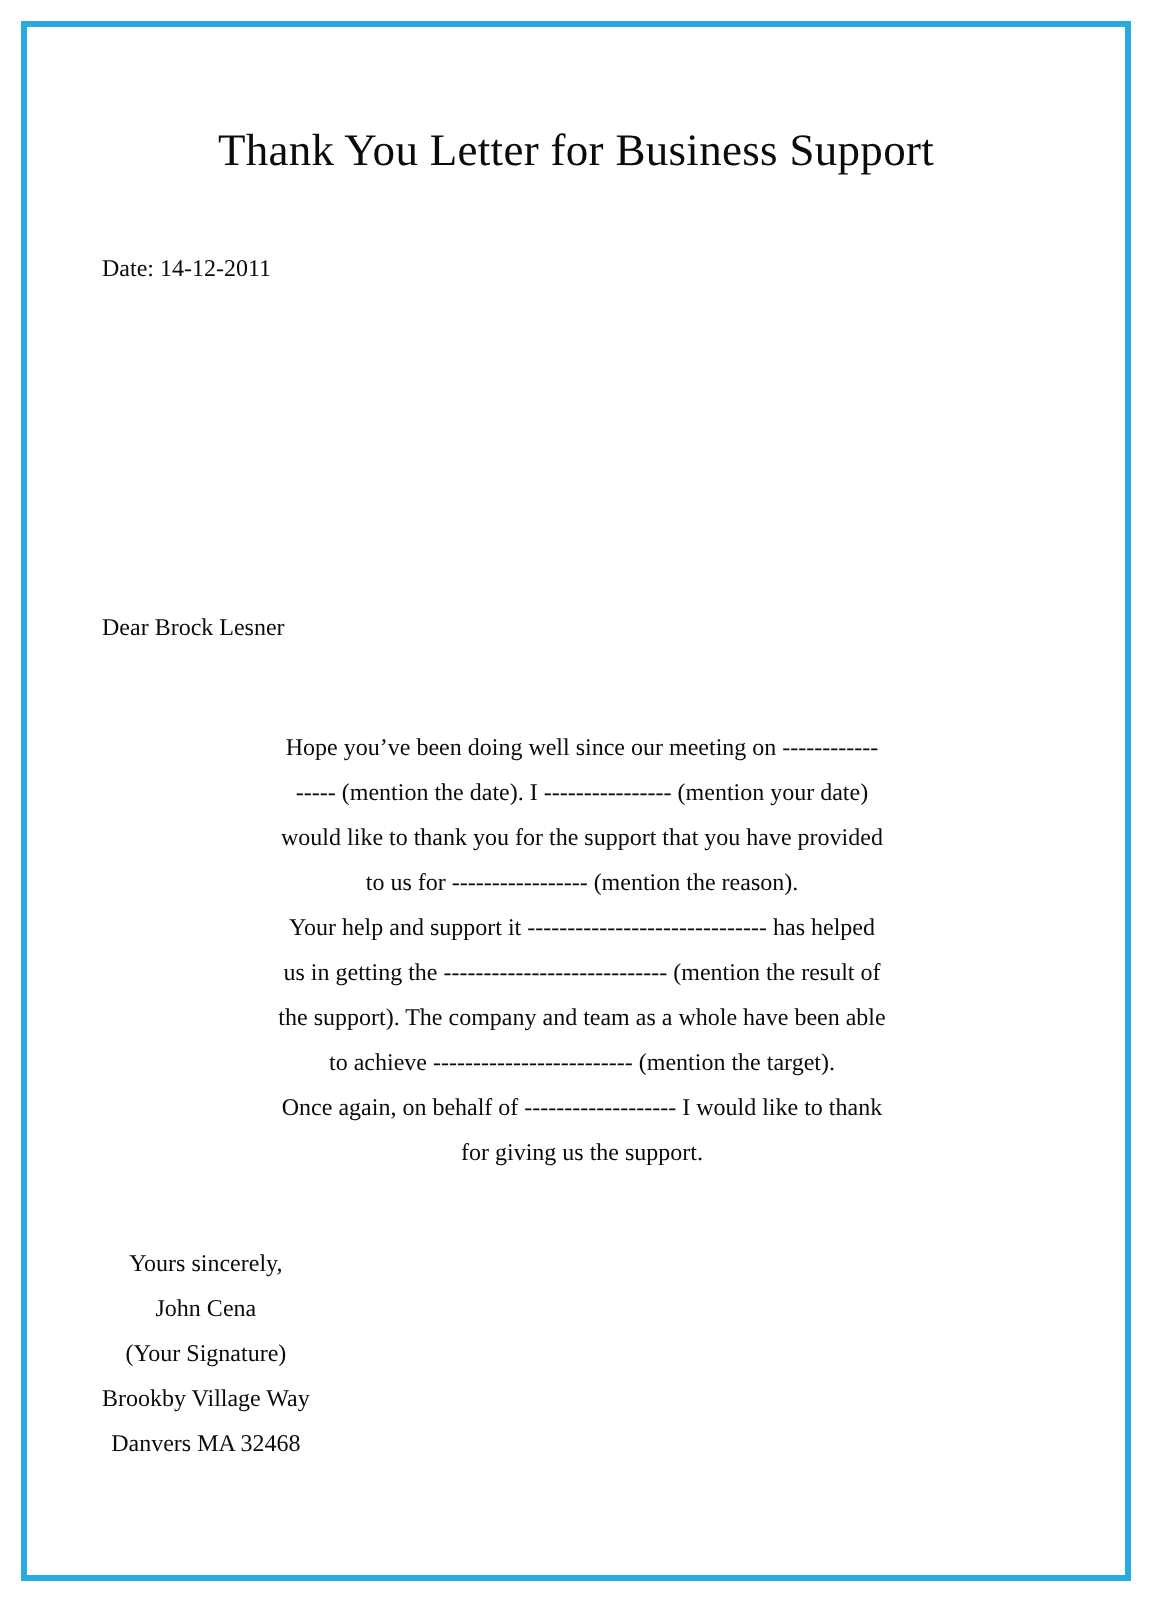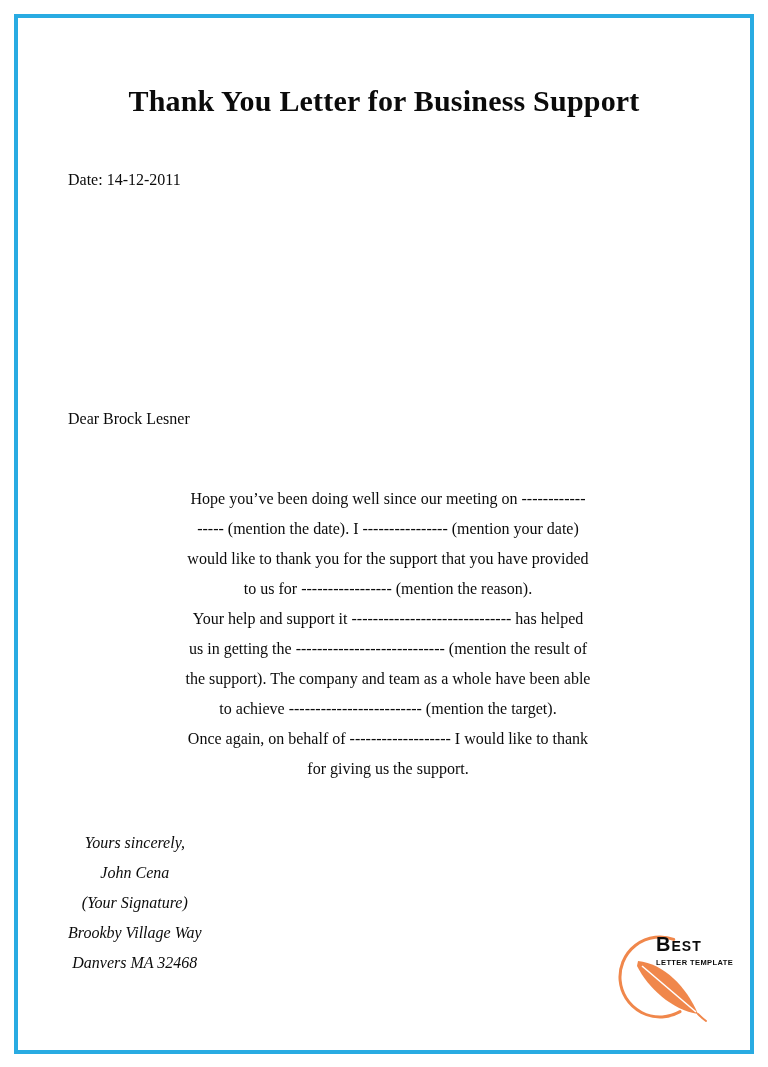--- a/index.html
+++ b/index.html
@@ -18,36 +18,36 @@
     border: 4px solid #29ABE2;
     pointer-events: none;
   }
   .title {
     position: absolute;
     left: 0; right: 0;
     top: 84px;
     margin: 0;
     text-align: center;
     font-size: 30px;
-    font-weight: bold;
+    font-weight: normal;
     letter-spacing: 0.2px;
   }
   .textblock {
     position: absolute;
     left: 68px;
     font-size: 16px;
     line-height: 30px;
     white-space: pre-line;
     text-align: center;
   }
   .date-line      { top: 165px; }
   .recipient      { top: 233px; }
   .salutation     { top: 404px; }
   .body-text      { top: 484px; width: 640px; }
-  .signature      { top: 828px; font-style: italic; }
+  .signature      { top: 828px; }
   .logo {
     position: absolute;
     left: 612px;
     top: 928px;
     width: 140px;
     height: 100px;
   }
   .logo svg { position: absolute; left: 0; top: 0; }
   .logo-text {
     position: absolute;
@@ -96,29 +96,13 @@
 to achieve ------------------------- (mention the target).
 Once again, on behalf of ------------------- I would like to thank
 for giving us the support.</div>
 
   <div class="textblock signature">Yours sincerely,
 John Cena
 (Your Signature)
 Brookby Village Way
 Danvers MA 32468</div>
 
-  <div class="logo">
-    <svg width="140" height="100" viewBox="0 0 140 100" xmlns="http://www.w3.org/2000/svg">
-
-      <path d="M 61.7 11.4 A 40 40 0 1 0 68 83.6" fill="none" stroke="#F0874B" stroke-width="3" stroke-linecap="round"></path>
-
-      <path d="M 26 33 C 52 36, 74 58, 86 86 C 60 82, 36 60, 25 38 Z" fill="#F0874B"></path>
-
-      <path d="M 30 38 L 84 84" stroke="#ffffff" stroke-width="1.6" fill="none"></path>
-
-      <path d="M 86 86 C 89 89, 91 91, 94 93" stroke="#F0874B" stroke-width="2" fill="none" stroke-linecap="round"></path>
-    </svg>
-    <div class="logo-text">
-      <div class="logo-brand">Best</div>
-      <div class="logo-tagline">Letter Template</div>
-    </div>
-  </div>
 </div>
 
 </body></html>

